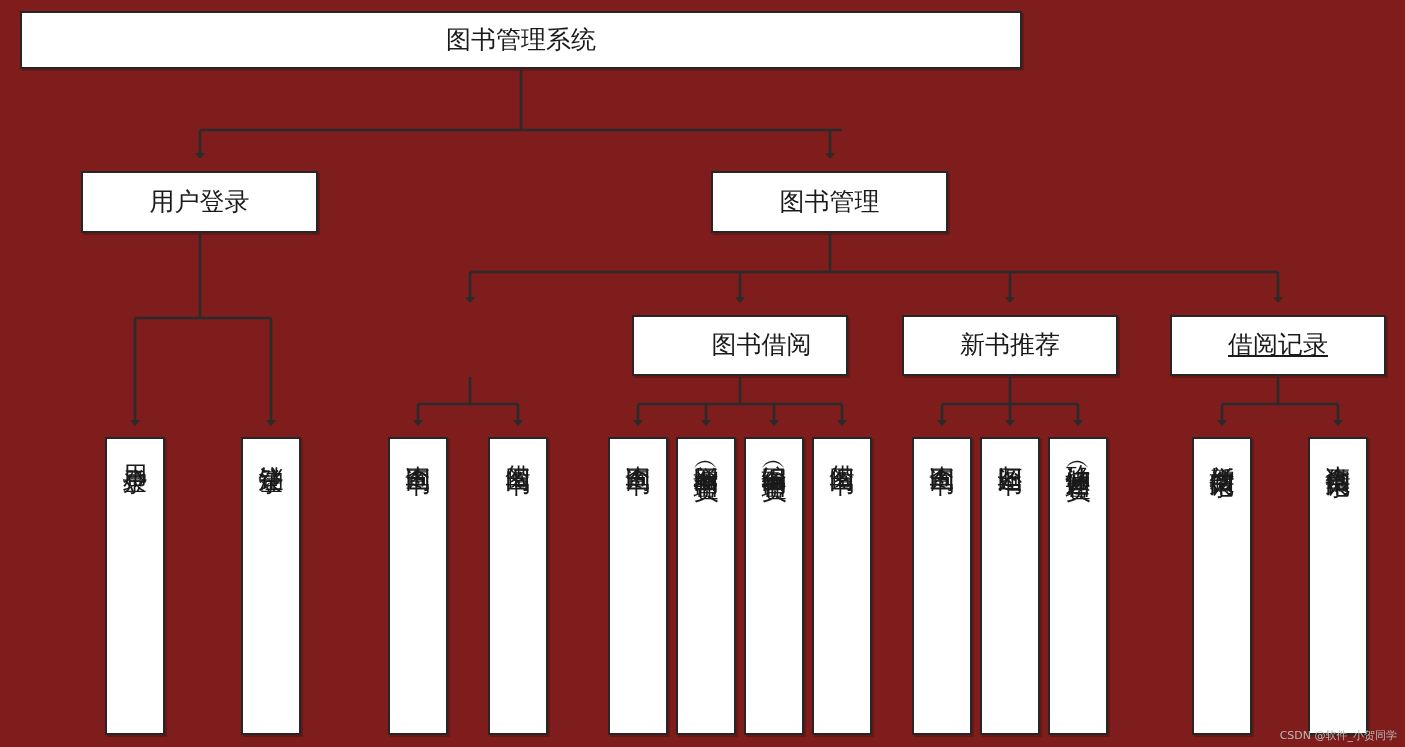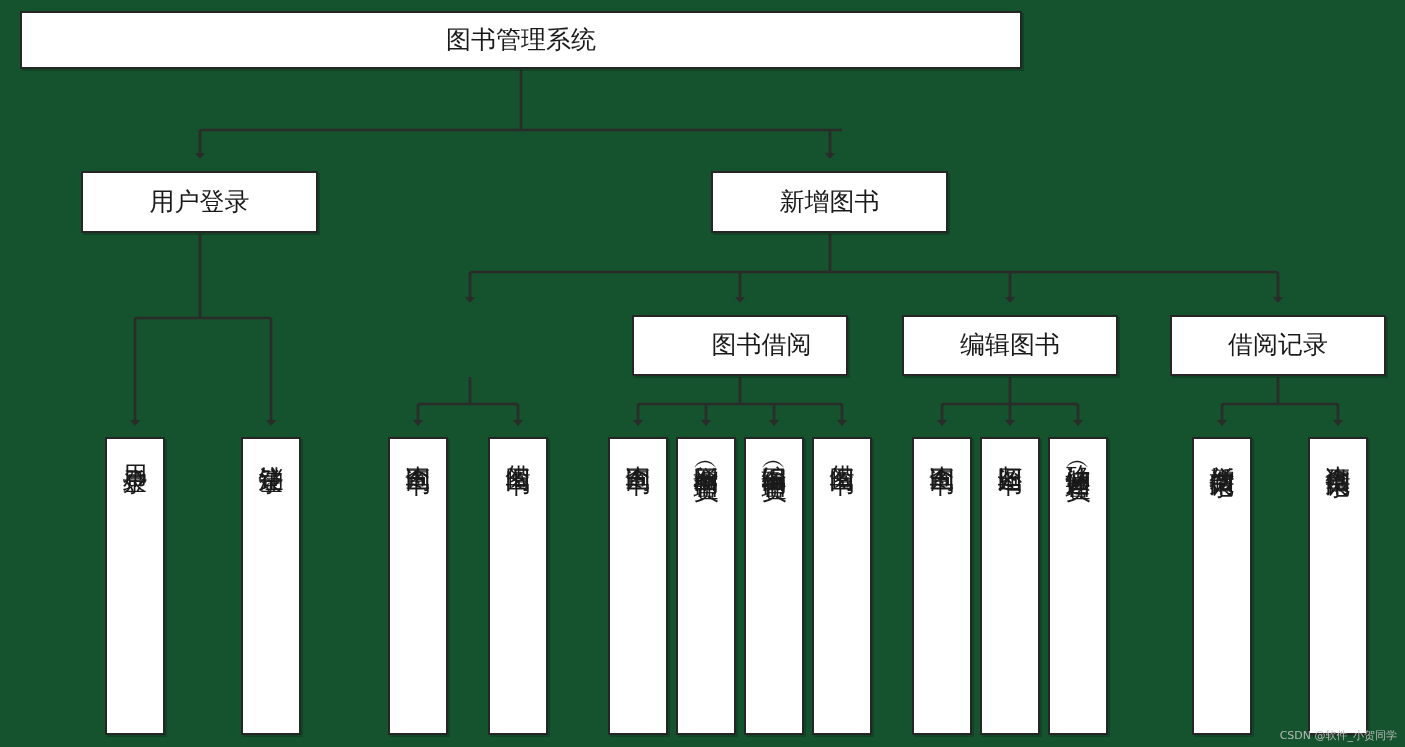--- a/index.html
+++ b/index.html
@@ -8,21 +8,21 @@
     padding: 0;
     background: #ffffff;
   }
   body {
     font-family: "DejaVu Sans", "Liberation Sans", sans-serif;
   }
   #canvas {
     position: relative;
     width: 1405px;
     height: 747px;
-    background: #14532d;
+    background: #7f1d1d;
     overflow: hidden;
   }
   svg#wires {
     position: absolute;
     left: 0;
     top: 0;
     width: 1405px;
     height: 747px;
     pointer-events: none;
   }
@@ -133,33 +133,33 @@
 
   <div class="node horiz root" style="left:20px; top:11px; width:1002px; height:58px;">
     <span class="label">图书管理系统</span>
   </div>
 
   <div class="node horiz" style="left:81px; top:171px; width:237px; height:62px;">
     <span class="label">用户登录</span>
   </div>
 
   <div class="node horiz" style="left:711px; top:171px; width:237px; height:62px;">
-    <span class="label">新增图书</span>
+    <span class="label">图书管理</span>
   </div>
 
 
   <div class="node horiz" style="left:632px; top:315px; width:216px; height:61px;padding-left:43px;">
     <span class="label">图书借阅</span>
   </div>
 
   <div class="node horiz" style="left:902px; top:315px; width:216px; height:61px;">
-    <span class="label">编辑图书</span>
-  </div>
-
-  <div class="node horiz" style="left:1170px; top:315px; width:216px; height:61px;">
+    <span class="label">新书推荐</span>
+  </div>
+
+  <div class="node horiz" style="left:1170px; top:315px; width:216px; height:61px;text-decoration:underline;">
     <span class="label">借阅记录</span>
   </div>
 
   <div class="node vert" style="left:105px; top:437px; width:60px; height:298px;">
     <span class="label">用户登录</span>
   </div>
 
   <div class="node vert" style="left:241px; top:437px; width:60px; height:298px;">
     <span class="label">注销登录</span>
   </div>

